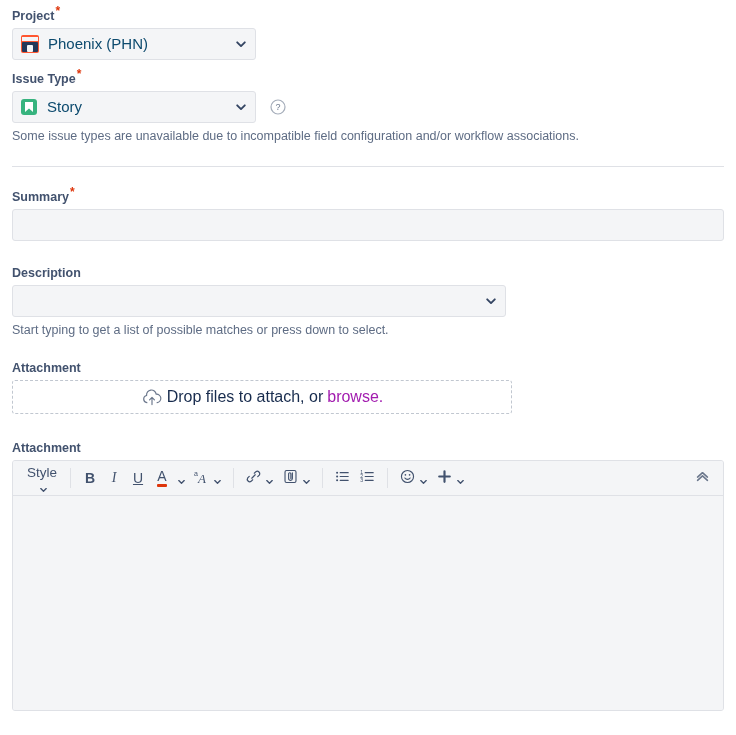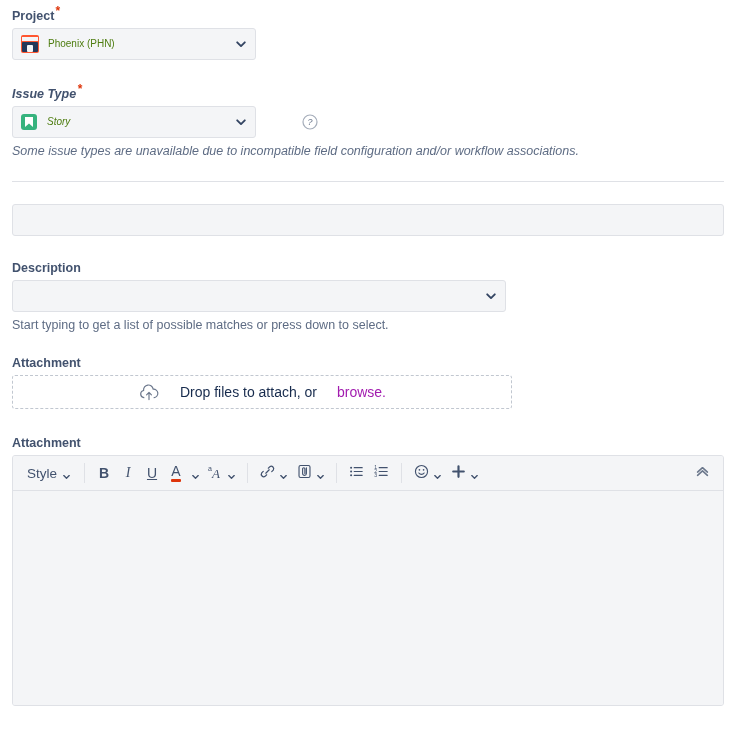--- a/index.html
+++ b/index.html
@@ -44,22 +44,22 @@
     background: #f4f5f7;
     border: 1px solid #dfe1e6;
     border-radius: 3px;
     height: 32px;
     padding: 0 8px;
   }
   .select-shell.project { width: 244px; }
   .select-shell.issuetype { width: 244px; }
   .select-shell.components { width: 494px; }
   .select-value {
-    font-size: 10px;
-    color: #4d7c0f;
+    font-size: 15px;
+    color: #0c4a6e;
     white-space: nowrap;
     overflow: hidden;
     flex: 1;
     line-height: 30px;
     padding-left: 2px;
   }
   .chev {
     width: 12px; height: 12px;
     flex: 0 0 12px;
     margin-left: 6px;
@@ -104,21 +104,21 @@
     background: #ffffff;
     clip-path: polygon(0 0, 100% 0, 100% 100%, 50% 66%, 0 100%);
   }
 
   .help-circle {
     width: 16px; height: 16px;
     margin-left: 14px;
     flex: 0 0 16px;
   }
 
-  .row-inline { display: flex; align-items: center; gap: 32px; }
+  .row-inline { display: flex; align-items: center; }
 
   hr.divider {
     border: none;
     border-top: 1px solid #dfe1e6;
     margin: 0;
   }
 
   
   .text-input {
     width: 712px; height: 32px;
@@ -132,23 +132,23 @@
     outline: none;
   }
 
   
   .dropzone {
     width: 500px; height: 34px;
     border: 1px dashed #c1c7d0;
     border-radius: 3px;
     display: flex; align-items: center; justify-content: center;
     background: #ffffff;
-    font-size: 14px;
+    font-size: 16px;
     color: #172b4d;
-    gap: 20px;
+    gap: 4px;
   }
   .dropzone .link { color: #a21caf; }
   .cloud-icon { width: 22px; height: 18px; flex: 0 0 22px; }
 
   
   .editor {
     width: 712px;
     border: 1px solid #dfe1e6;
     border-radius: 3px;
     background: #f4f5f7;
@@ -167,21 +167,21 @@
     height: 26px;
     min-width: 24px;
     display: inline-flex;
     align-items: center;
     justify-content: center;
     color: #42526e;
     font-size: 13.5px;
     border-radius: 3px;
     padding: 0 4px;
   }
-  .tb-btn.style-btn { padding: 0 6px; gap: 2px; }
+  .tb-btn.style-btn { padding: 0 6px; gap: 2px; flex-direction: column; }
   .tb-sep {
     width: 1px; height: 20px;
     background: #dfe1e6;
     margin: 0 7px;
     flex: 0 0 1px;
   }
   .tb-spacer { flex: 1; }
   .tb-caret { width: 9px; height: 9px; margin-left: 3px; flex: 0 0 9px; }
   .b-glyph { font-weight: bold; font-size: 14px; }
   .i-glyph { font-style: italic; font-size: 14px; font-family: "Liberation Serif", serif; }
@@ -216,21 +216,21 @@
       </span>
       <span class="select-value">Phoenix (PHN)</span>
       <span class="chev">
         <svg viewBox="0 0 12 12" width="12" height="12">
             <path d="M2.2 4.3 L6 8.1 L9.8 4.3" fill="none" stroke="#344563" stroke-width="1.9" stroke-linecap="round" stroke-linejoin="round"></path>
           </svg>
       </span>
     </div>
   </div>
 
-  <div class="field" style="margin-top:26px;font-style:italic;">
+  <div class="field" style="margin-top:11px;">
     <span class="label"><span>Issue Type</span><span class="req">*</span></span>
     <div class="row-inline">
       <div class="select-shell issuetype">
         <span class="story-icon"></span>
         <span class="select-value">Story</span>
         <span class="chev">
           <svg viewBox="0 0 12 12" width="12" height="12">
               <path d="M2.2 4.3 L6 8.1 L9.8 4.3" fill="none" stroke="#344563" stroke-width="1.9" stroke-linecap="round" stroke-linejoin="round"></path>
             </svg>
         </span>
@@ -241,20 +241,21 @@
           <text x="8" y="11.4" font-size="9" fill="#6b778c" text-anchor="middle" font-family="Liberation Sans, sans-serif">?</text>
         </svg>
       </span>
     </div>
     <div class="helptext">Some issue types are unavailable due to incompatible field configuration and/or workflow associations.</div>
   </div>
 
   <hr class="divider" style="margin-top:22px;">
 
   <div class="field" style="margin-top:22px;">
+    <span class="label"><span>Summary</span><span class="req">*</span></span>
     <input class="text-input" type="text" value="" placeholder="" style="">
   </div>
 
   <div class="field" style="margin-top:24px;">
     <span class="label"><span>Description</span></span>
     <div class="select-shell components">
       <span class="select-value"></span>
       <span class="chev">
         <svg viewBox="0 0 12 12" width="12" height="12">
             <path d="M2.2 4.3 L6 8.1 L9.8 4.3" fill="none" stroke="#344563" stroke-width="1.9" stroke-linecap="round" stroke-linejoin="round"></path>

